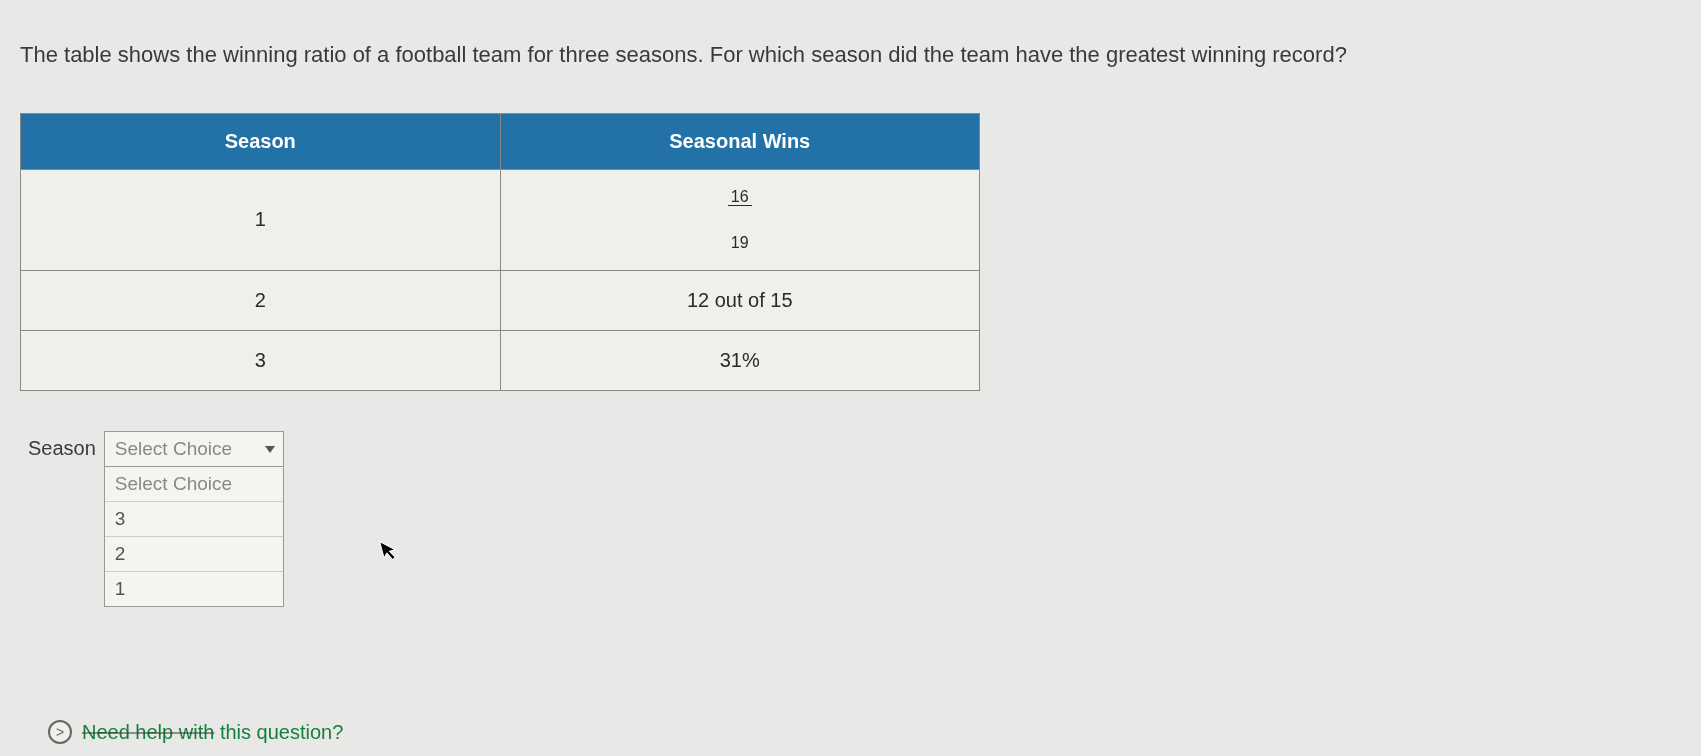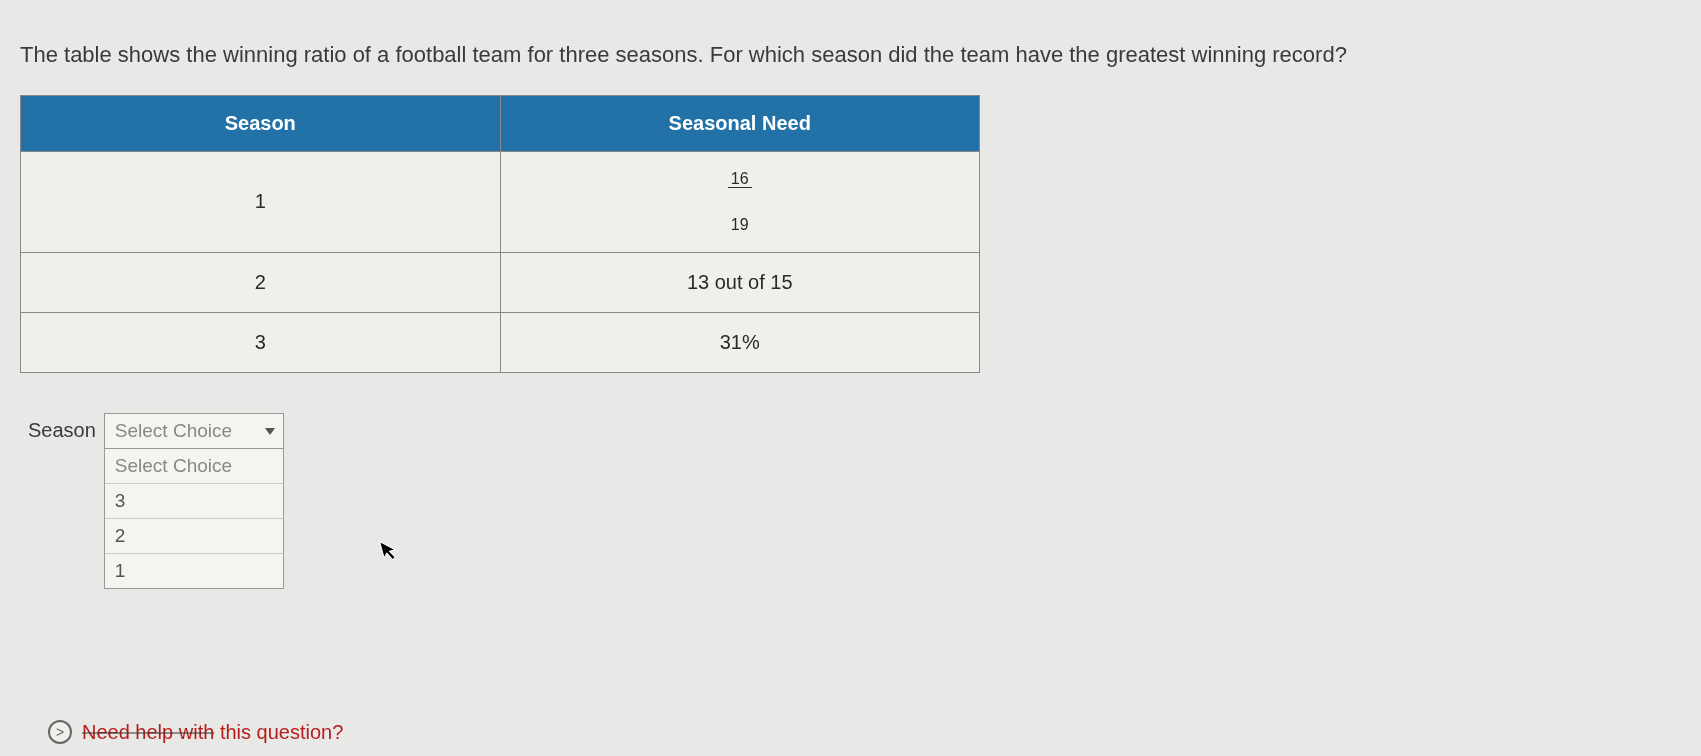--- a/index.html
+++ b/index.html
@@ -12,21 +12,21 @@
       background: #e8e8e6;
       padding: 40px 20px 20px 20px;
       color: #2a2a2a;
       width: 1701px;
       height: 756px;
       position: relative;
     }
     .question-text {
       font-size: 22px;
       color: #3a3a3a;
-      margin-bottom: 24px;
+      margin-bottom: 42px;
       line-height: 1.4;
     }
     .data-table {
       border-collapse: collapse;
       width: 960px;
       margin-bottom: 40px;
       background: #f0efec;
     }
     .data-table th {
       background: #2272a8;
@@ -131,21 +131,21 @@
       border: 2px solid #666;
       border-radius: 50%;
       display: flex;
       align-items: center;
       justify-content: center;
       font-size: 14px;
       color: #666;
       background: #f0efec;
     }
     .help-text {
-      color: #b91c1c;
+      color: #15803d;
     }
     .help-text .strike {
       text-decoration: line-through;
       text-decoration-color: rgba(50,50,50,0.5);
     }
     .cursor-arrow {
       position: absolute;
       left: 382px;
       top: 538px;
       font-size: 24px;
@@ -156,36 +156,36 @@
   </style>
 </head>
 <body>
 
 <div class="question-text">The table shows the winning ratio of a football team for three seasons. For which season did the team have the greatest winning record?</div>
 
 <table class="data-table">
   <thead>
     <tr>
       <th style="width:50%">Season</th>
-      <th style="width:50%">Seasonal Need</th>
+      <th style="width:50%">Seasonal Wins</th>
     </tr>
   </thead>
   <tbody>
     <tr>
       <td>1</td>
       <td>
         <span class="fraction">
           <span class="num">16</span>
           <span class="den">19</span>
         </span>
       </td>
     </tr>
     <tr>
       <td>2</td>
-      <td>13 out of 15</td>
+      <td>12 out of 15</td>
     </tr>
     <tr>
       <td>3</td>
       <td>31%</td>
     </tr>
   </tbody>
 </table>
 
 <div class="answer-row">
   <div class="answer-label">Season</div>

